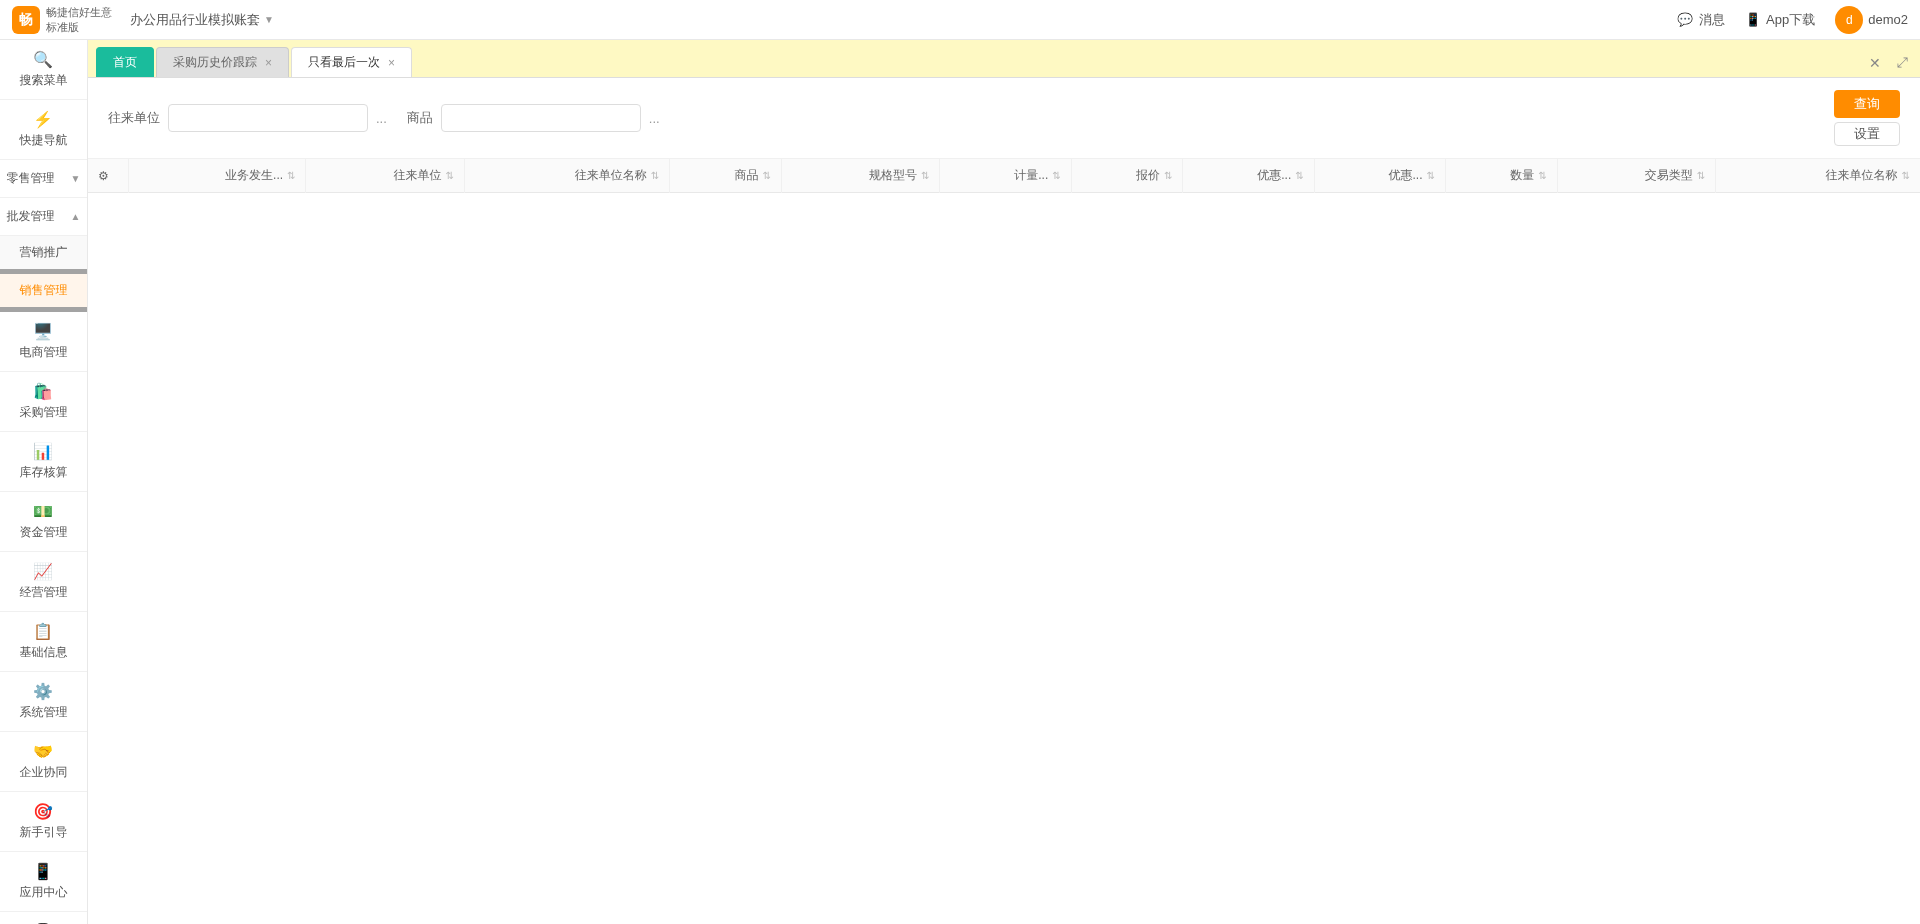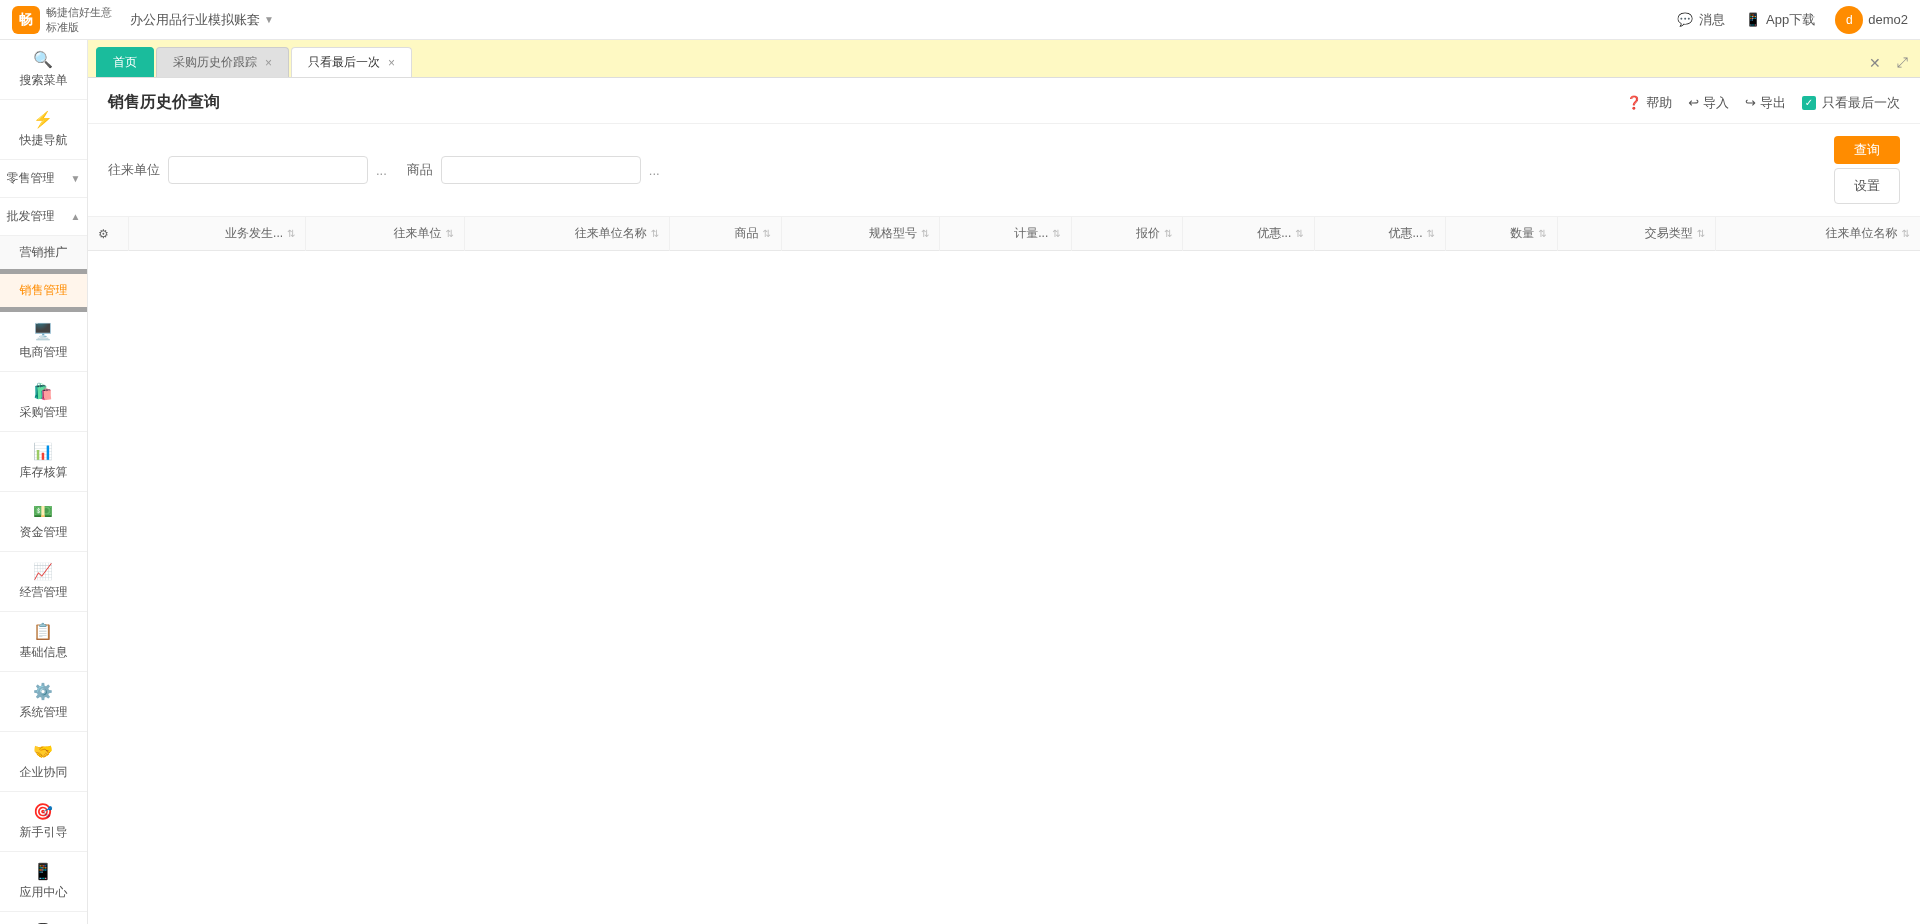--- a/index.html
+++ b/index.html
@@ -312,21 +312,21 @@
       padding: 0 20px;
       background: #ff8c00;
       color: white;
       border: none;
       border-radius: 4px;
       cursor: pointer;
       font-size: 13px;
       font-weight: 500;
     }
     .settings-btn {
-      height: 36px;
+      height: 24px;
       padding: 0 16px;
       background: #fff;
       color: #555;
       border: 1px solid #ddd;
       border-radius: 4px;
       cursor: pointer;
       font-size: 13px;
     }
 
     
@@ -508,41 +508,20 @@
         <span class="tab-close">×</span>
       </div>
       <div class="tab-bar-actions">
         <span class="tab-bar-btn">✕</span>
         <span class="tab-bar-btn">⤢</span>
       </div>
     </div>
 
     <div class="page-content">
 
-      <div class="page-title-bar">
-        <div class="page-title">销售历史价查询</div>
-        <div class="page-title-actions">
-          <div class="action-btn">
-            <span>❓</span>
-            <span>帮助</span>
-          </div>
-          <div class="action-btn">
-            <span>↩</span>
-            <span>导入</span>
-          </div>
-          <div class="action-btn">
-            <span>↪</span>
-            <span>导出</span>
-          </div>
-          <div class="action-btn checkbox-action">
-            <div class="checkbox-checked">✓</div>
-            <span>只看最后一次</span>
-          </div>
-        </div>
-      </div>
 
       <div class="filter-bar">
 
         <div class="filter-input-group">
           <span class="filter-label">往来单位</span>
           <input class="filter-input" type="text" style="">
           <span class="dots-placeholder">...</span>
         </div>
 
         <div class="filter-input-group">

